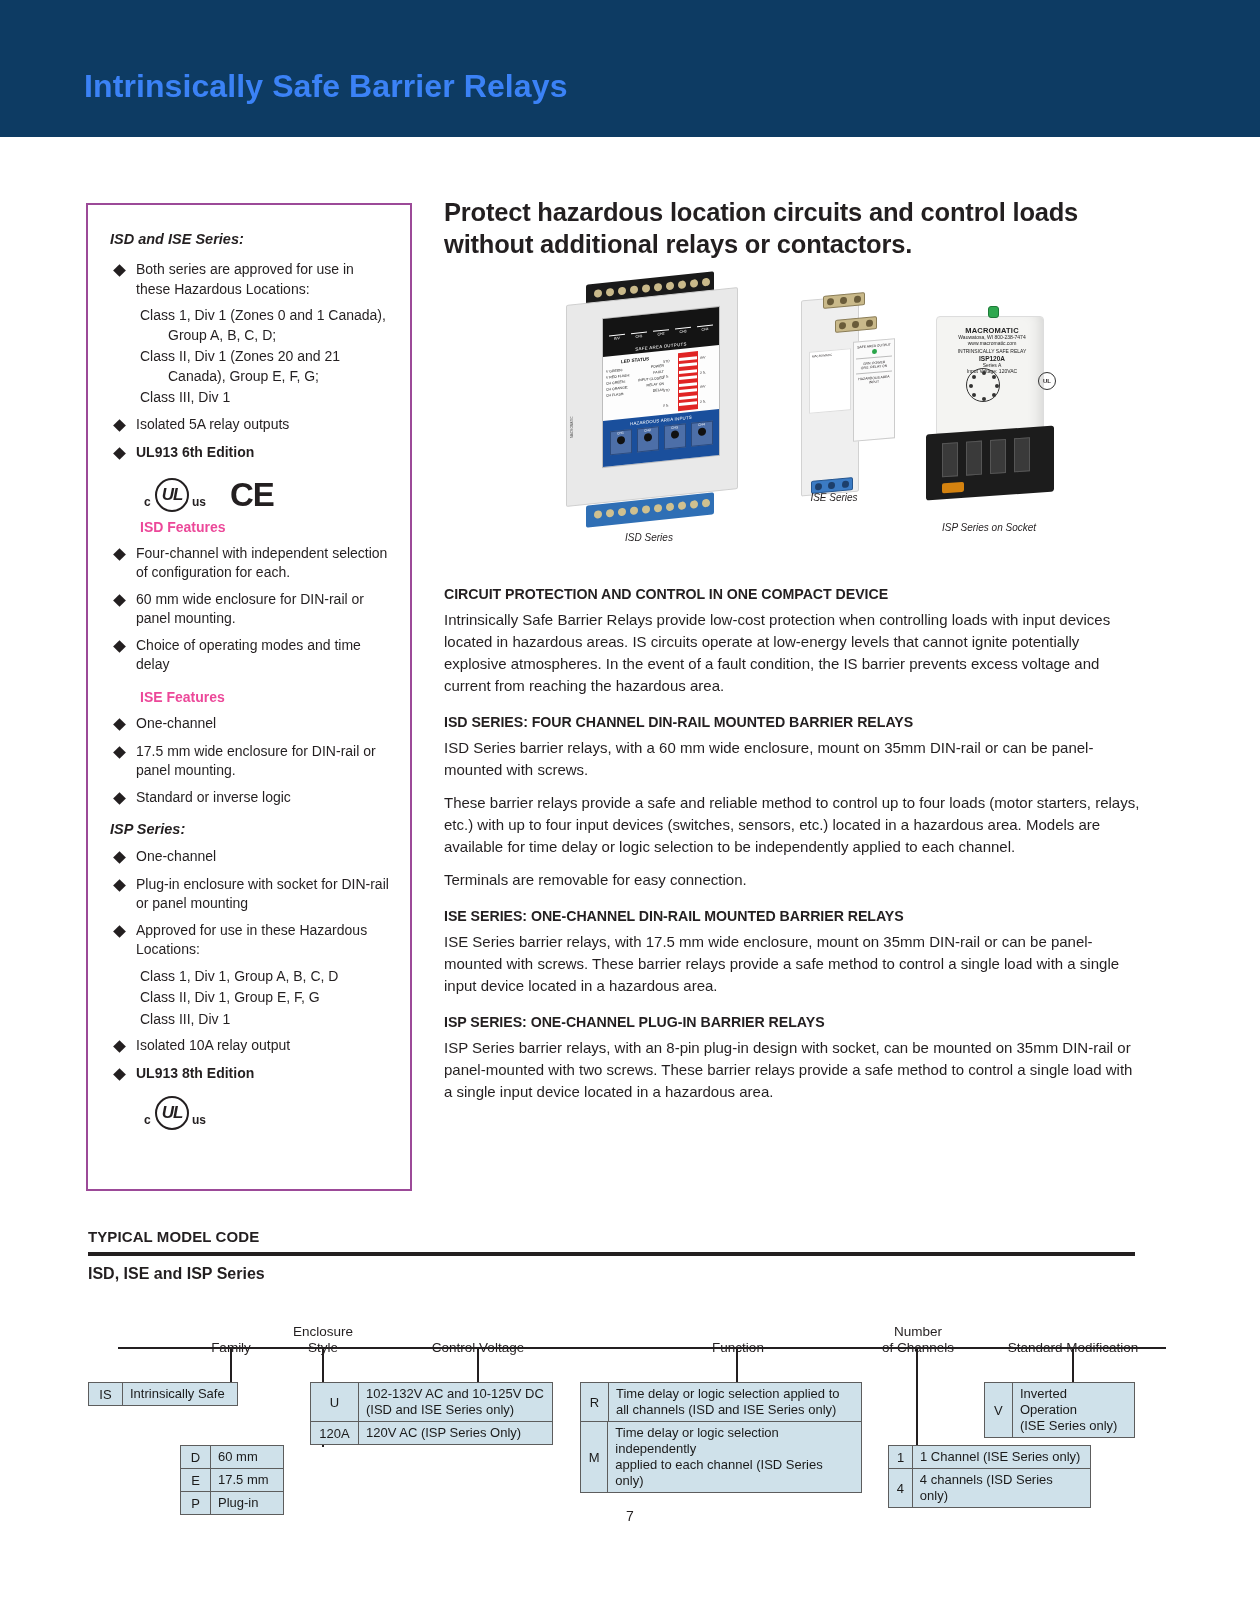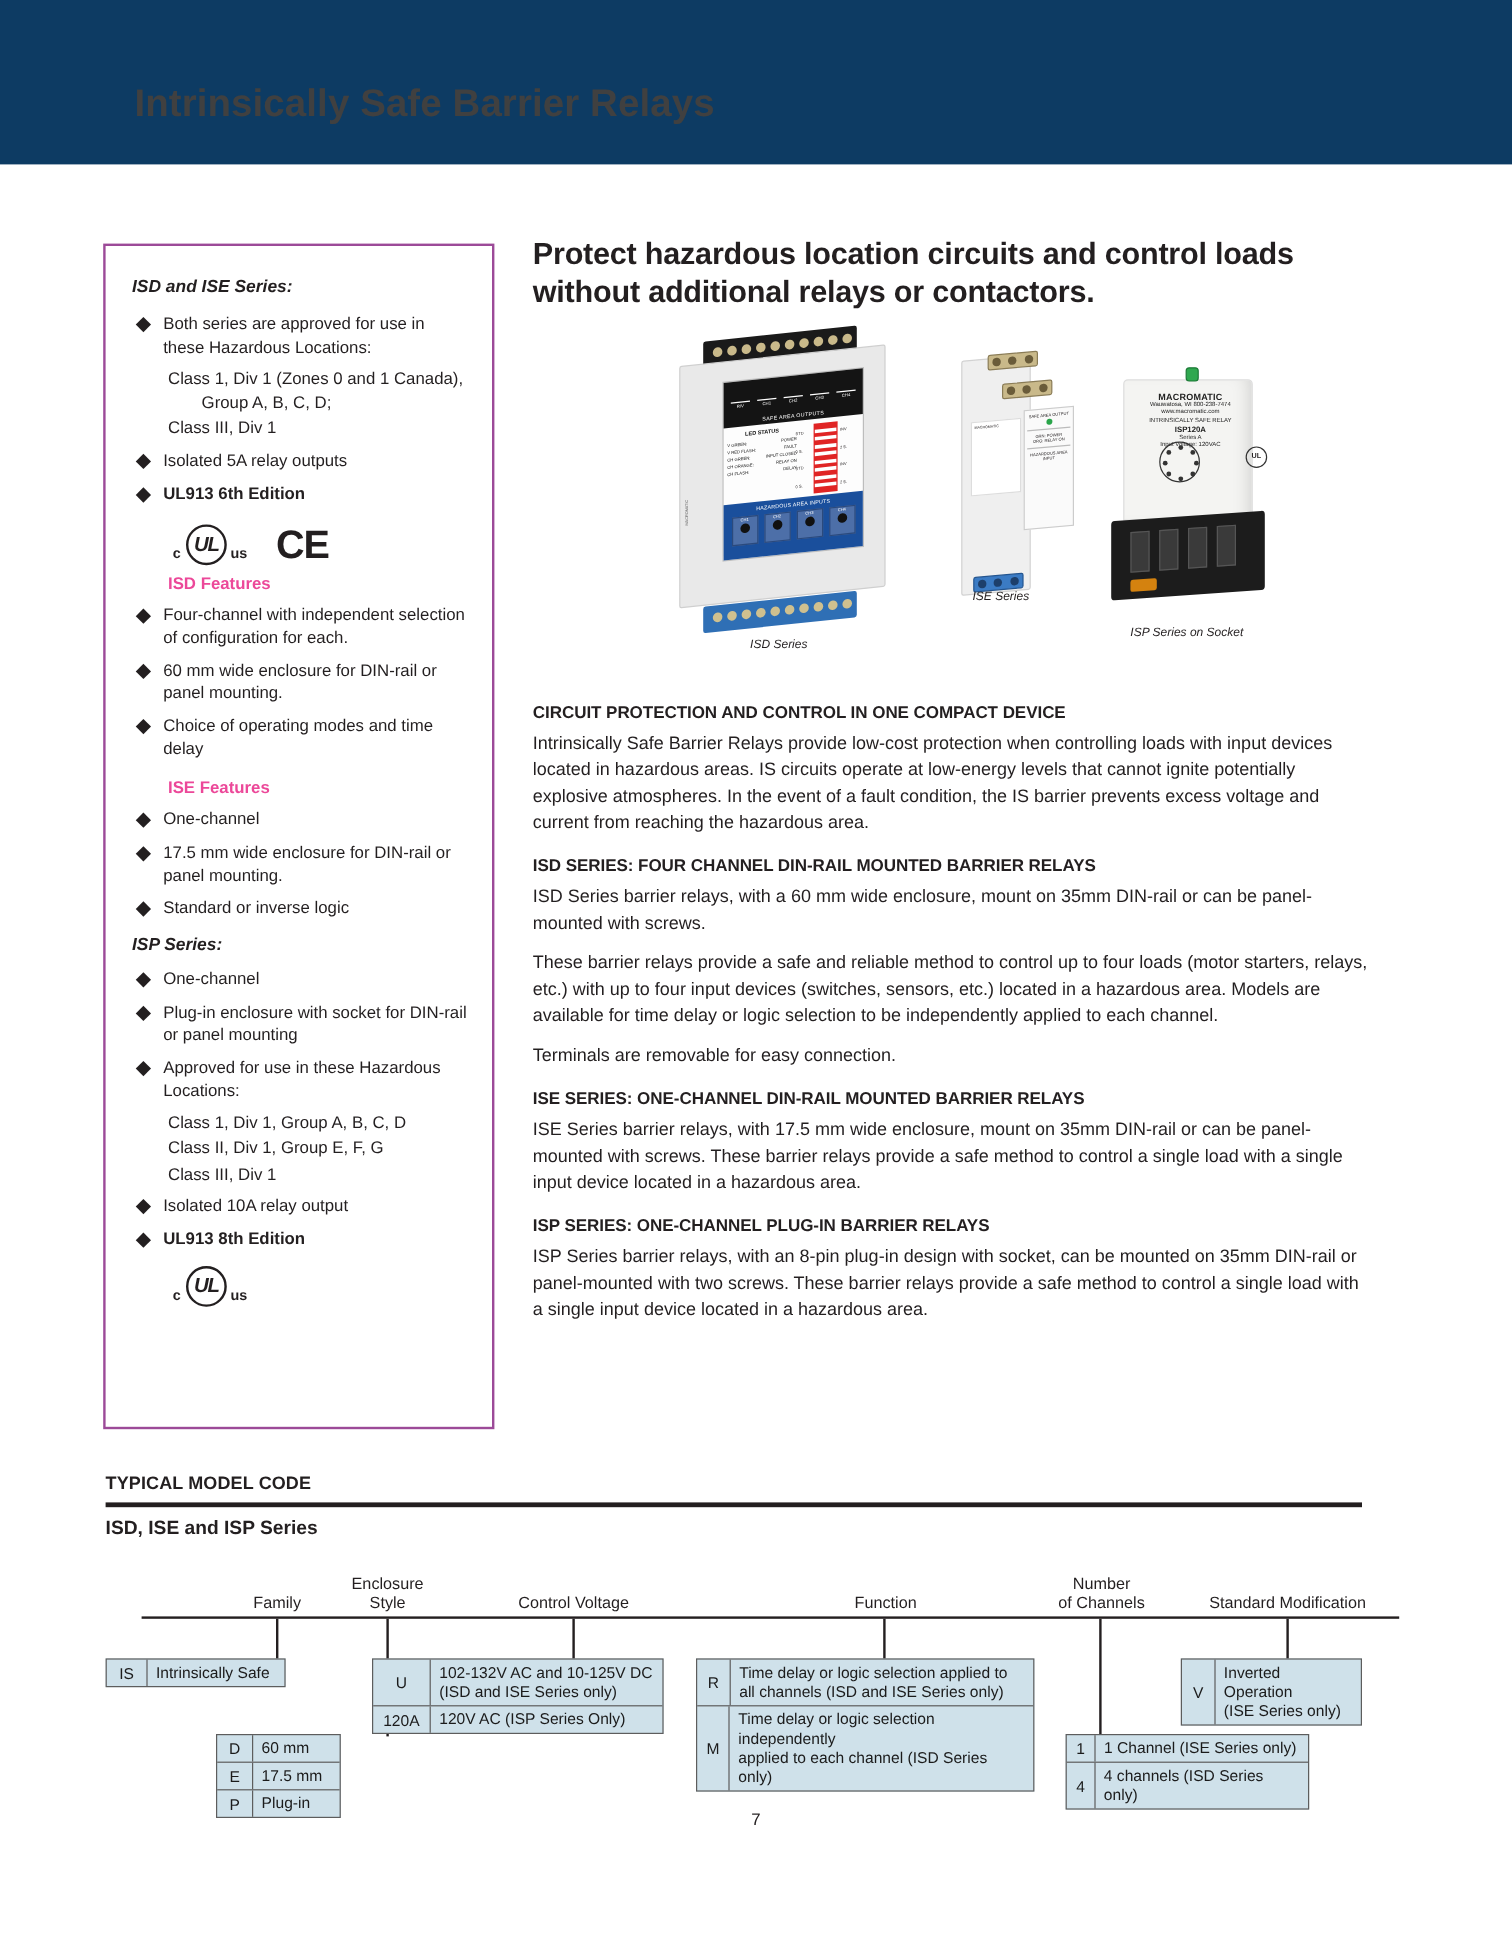--- a/index.html
+++ b/index.html
@@ -13,23 +13,22 @@
     overflow:hidden;
   }
 
   
   .header-band {
     position:absolute; left:0; top:0; width:1260px; height:137px;
     background:#0d3b63;
   }
   .header-title {
     position:absolute; left:84px; top:68px;
-    font-size:32px; font-weight:bold; color:#404040;
+    font-size:32px; font-weight:bold; color:#3b82f6;
     letter-spacing:0.1px;
-    margin-left:28px;
   }
 
   
   .feature-box {
     position:absolute; left:86px; top:203px; width:326px; height:988px;
     border:2.5px solid #9c4a98; background:#ffffff;
   }
   .fb-inner { padding:26px 18px 10px 22px; }
   .fb-head {
     font-size:14.5px; font-weight:bold; font-style:italic;
@@ -256,21 +255,21 @@
   }
   .tmc-rule {
     position:absolute; left:88px; top:1252px; width:1047px; height:4px; background:#231f20;
   }
   .tmc-sub {
     position:absolute; left:88px; top:1265px; font-size:16px; font-weight:bold;
   }
 
   .codewrap { position:absolute; left:88px; top:1290px; width:1060px; height:230px; }
   .col-label {
-    position:absolute; font-size:13.5px; text-align:center; line-height:16px; color:#231f20;
+    position:absolute; font-size:13.5px; text-align:center; line-height:16px; color:#231f20;margin-top:12px;
   }
   .hline {
     position:absolute; left:30px; top:57px; width:1048px; height:2px; background:#231f20;
   }
   .vline { position:absolute; width:2px; background:#231f20; }
 
   .codebox {
     position:absolute; border:1.5px solid #5d5d5d; background:#cfe1ea;
     font-size:13px; color:#1b1b1b;
   }
@@ -297,20 +296,21 @@
 <div class="feature-box">
   <div class="fb-inner">
 
     <div class="fb-head">ISD and ISE Series:</div>
 
     <div class="fb-li">
       <span class="fb-bullet"><i class="dia"></i></span>
       <span class="fb-txt">Both series are approved for use in these Hazardous Locations:</span>
     </div>
     <div class="fb-plain ind">Class 1, Div 1 (Zones 0 and 1 Canada), Group A, B, C, D;</div>
+    <div class="fb-plain ind">Class II, Div 1 (Zones 20 and 21 Canada), Group E, F, G;</div>
     <div class="fb-plain">Class III, Div 1</div>
 
     <div class="fb-li" style="margin-top:7px">
       <span class="fb-bullet"><i class="dia"></i></span>
       <span class="fb-txt">Isolated 5A relay outputs</span>
     </div>
     <div class="fb-li">
       <span class="fb-bullet"><i class="dia"></i></span>
       <span class="fb-txt bold">UL913 6th Edition</span>
     </div>

